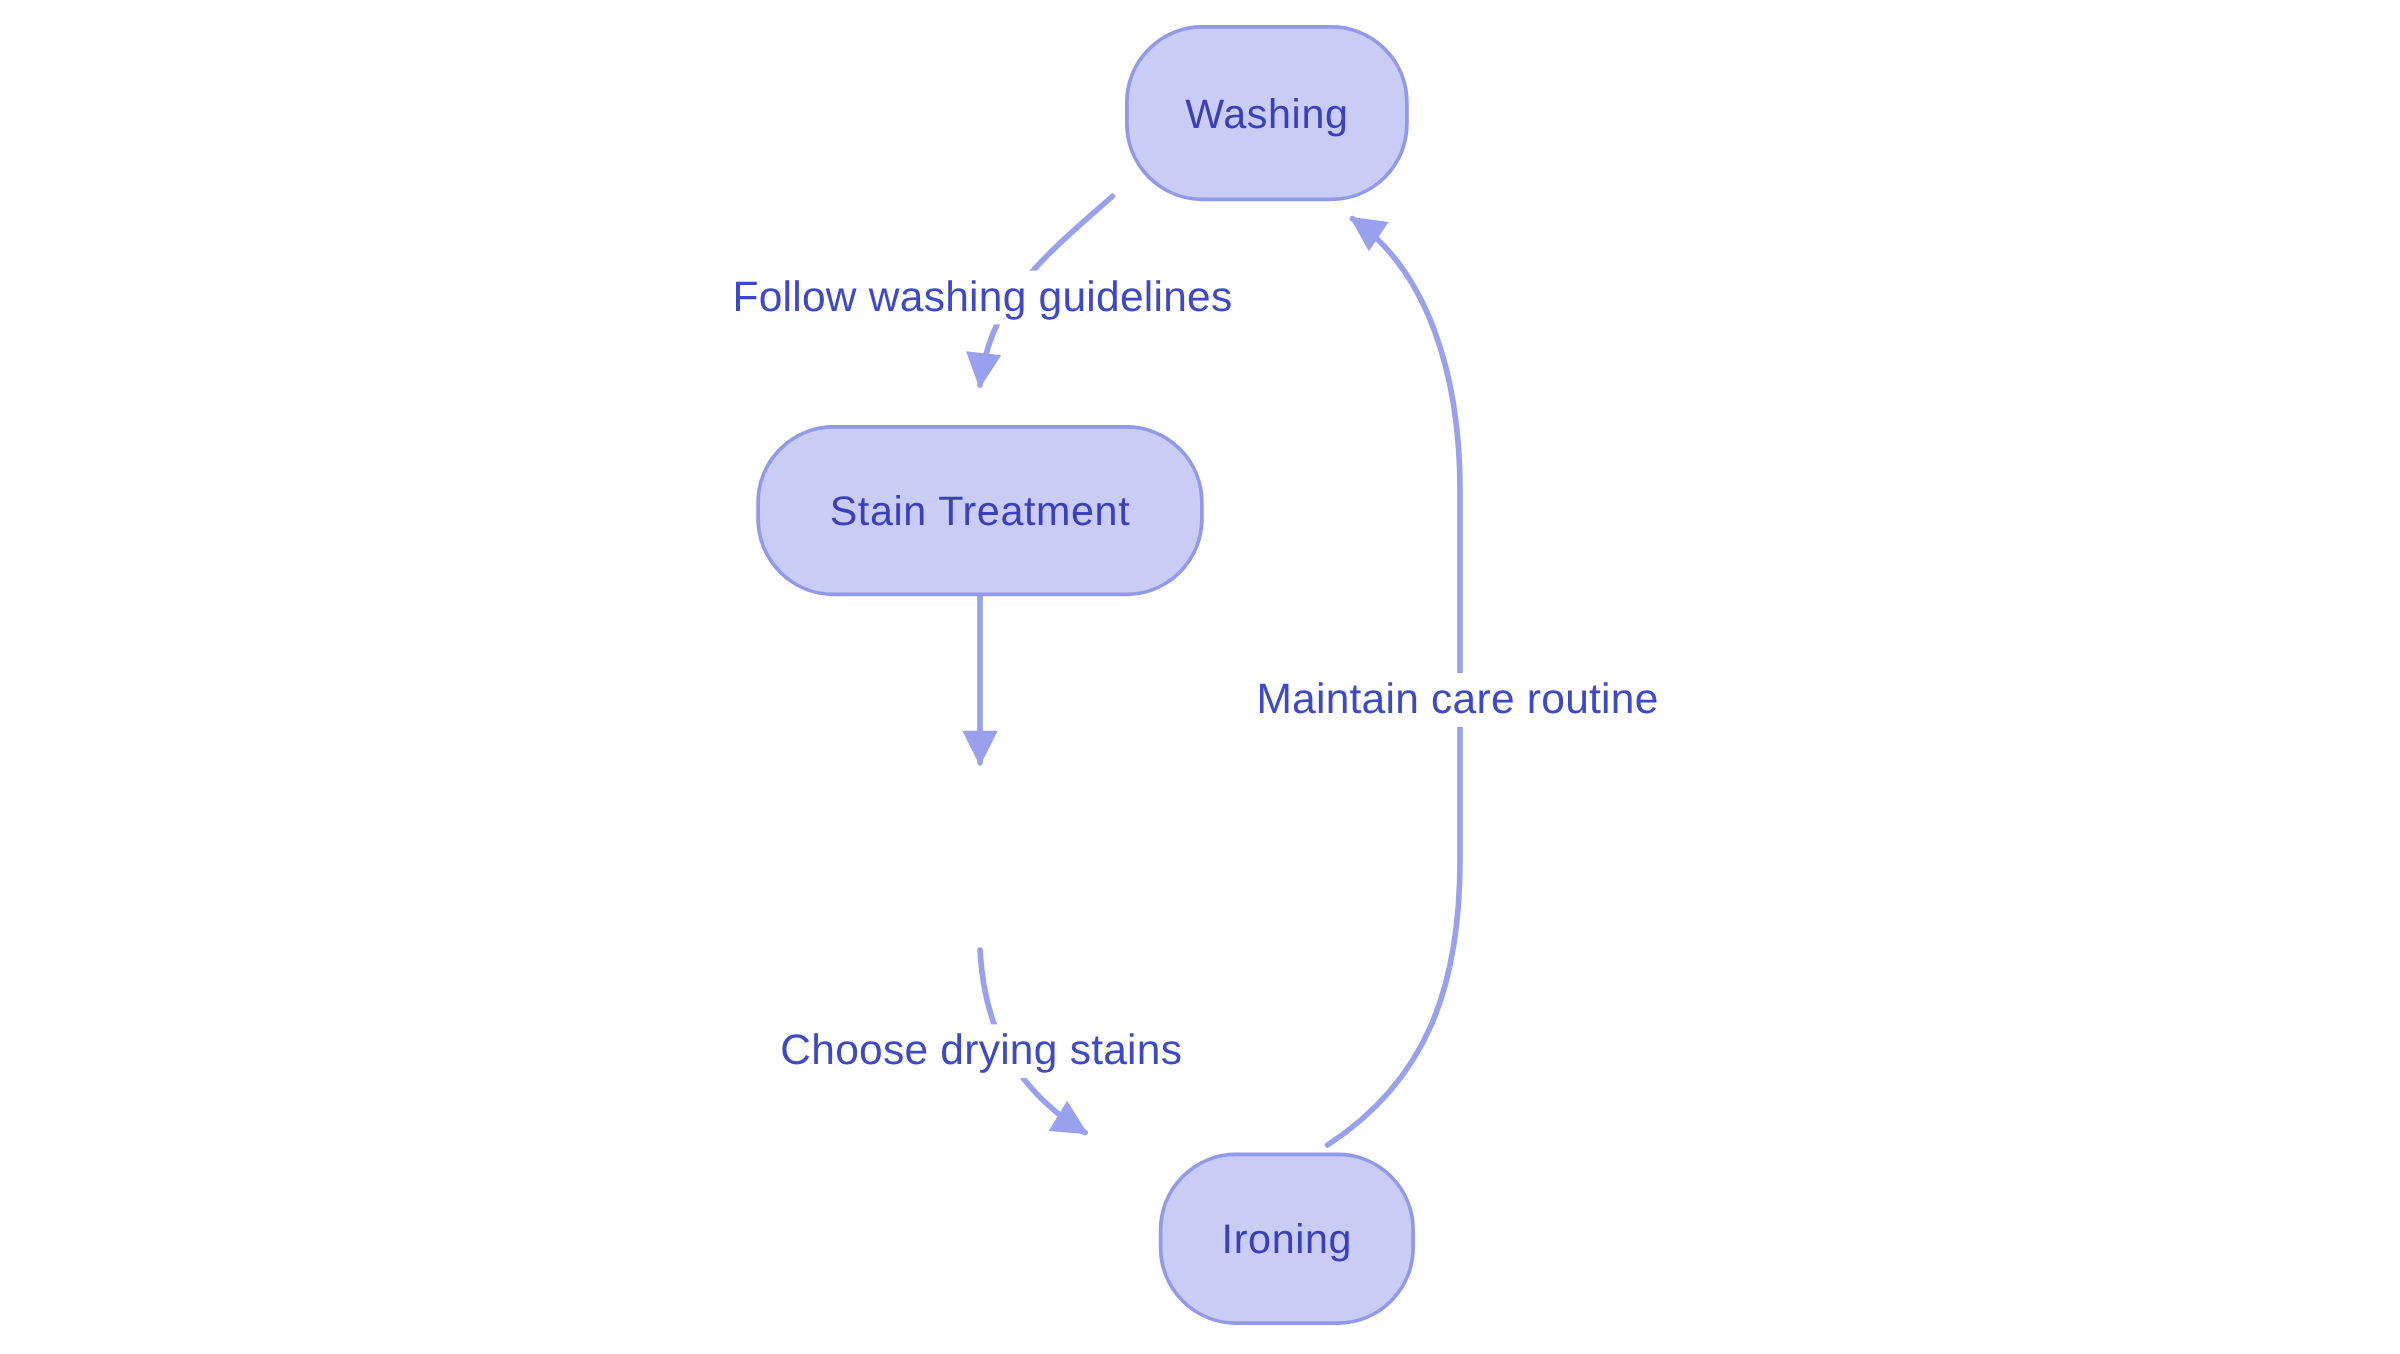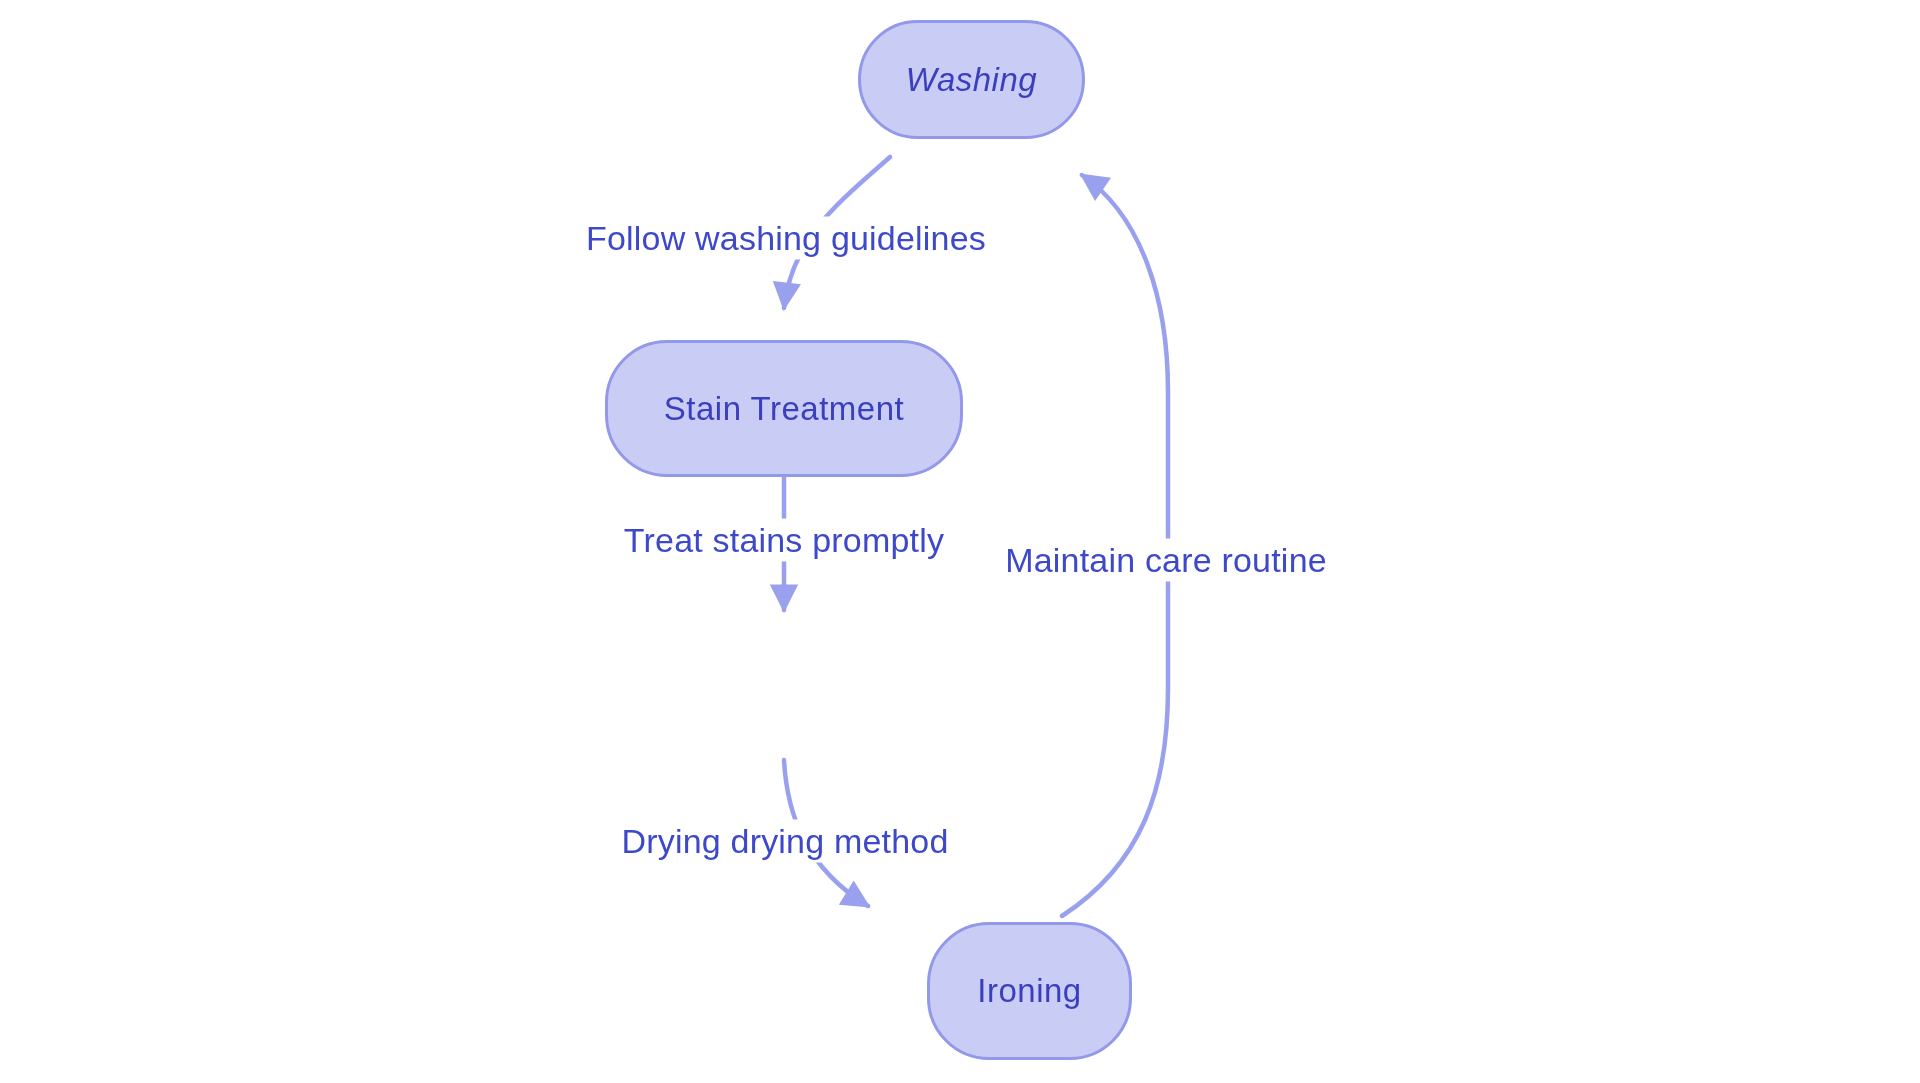--- a/index.html
+++ b/index.html
@@ -40,21 +40,21 @@
     align-items: center;
     justify-content: center;
     background: var(--node-fill);
     border: 3px solid var(--node-border);
     border-radius: 62px;
     color: var(--node-text);
     font-size: 33px;
     letter-spacing: 0.5px;
     white-space: nowrap;
   }
-  .node-washing  { left: 858px; top: 20px;  width: 227px; height: 119px; font-style: italic; }
+  .node-washing  { left: 900px; top: 20px;  width: 227px; height: 141px; }
   .node-stain    { left: 605px; top: 320px; width: 358px; height: 137px; margin-top: 20px; }
   .node-drying   { left: 685px; top: 622px; width: 198px; height: 136px; }
   .node-ironing  { left: 927px; top: 922px; width: 205px; height: 138px; }
   .edge-label {
     position: absolute;
     transform: translate(-50%, -50%);
     background: var(--background);
     color: var(--edge-label-text);
     font-size: 34px;
     letter-spacing: 0.2px;
@@ -78,23 +78,22 @@
       </marker>
     </defs>
     <path class="edge" marker-end="url(#arrow)" d="M 890,157 C 838,203 792,238 784,308"></path>
     <path class="edge" marker-end="url(#arrow)" d="M 784,459 L 784,610"></path>
     <path class="edge" marker-end="url(#arrow)" d="M 784,760 C 787,815 806,868 868,906"></path>
     <path class="edge" marker-end="url(#arrow)" d="M 1062,916 C 1142,864 1168,788 1168,688 L 1168,392 C 1168,300 1142,216 1082,175"></path>
   </svg>
 
   <div class="edge-label label-follow">Follow washing guidelines</div>
 
-  <div class="edge-label label-treat">Treat stains promptly</div>
 
-  <div class="edge-label label-choose">Drying drying method</div>
+  <div class="edge-label label-choose">Choose drying stains</div>
 
   <div class="edge-label label-maintain">Maintain care routine</div>
 
   <div class="node node-washing">
     <span>Washing</span>
   </div>
 
   <div class="node node-stain">
     <span>Stain Treatment</span>
   </div>

